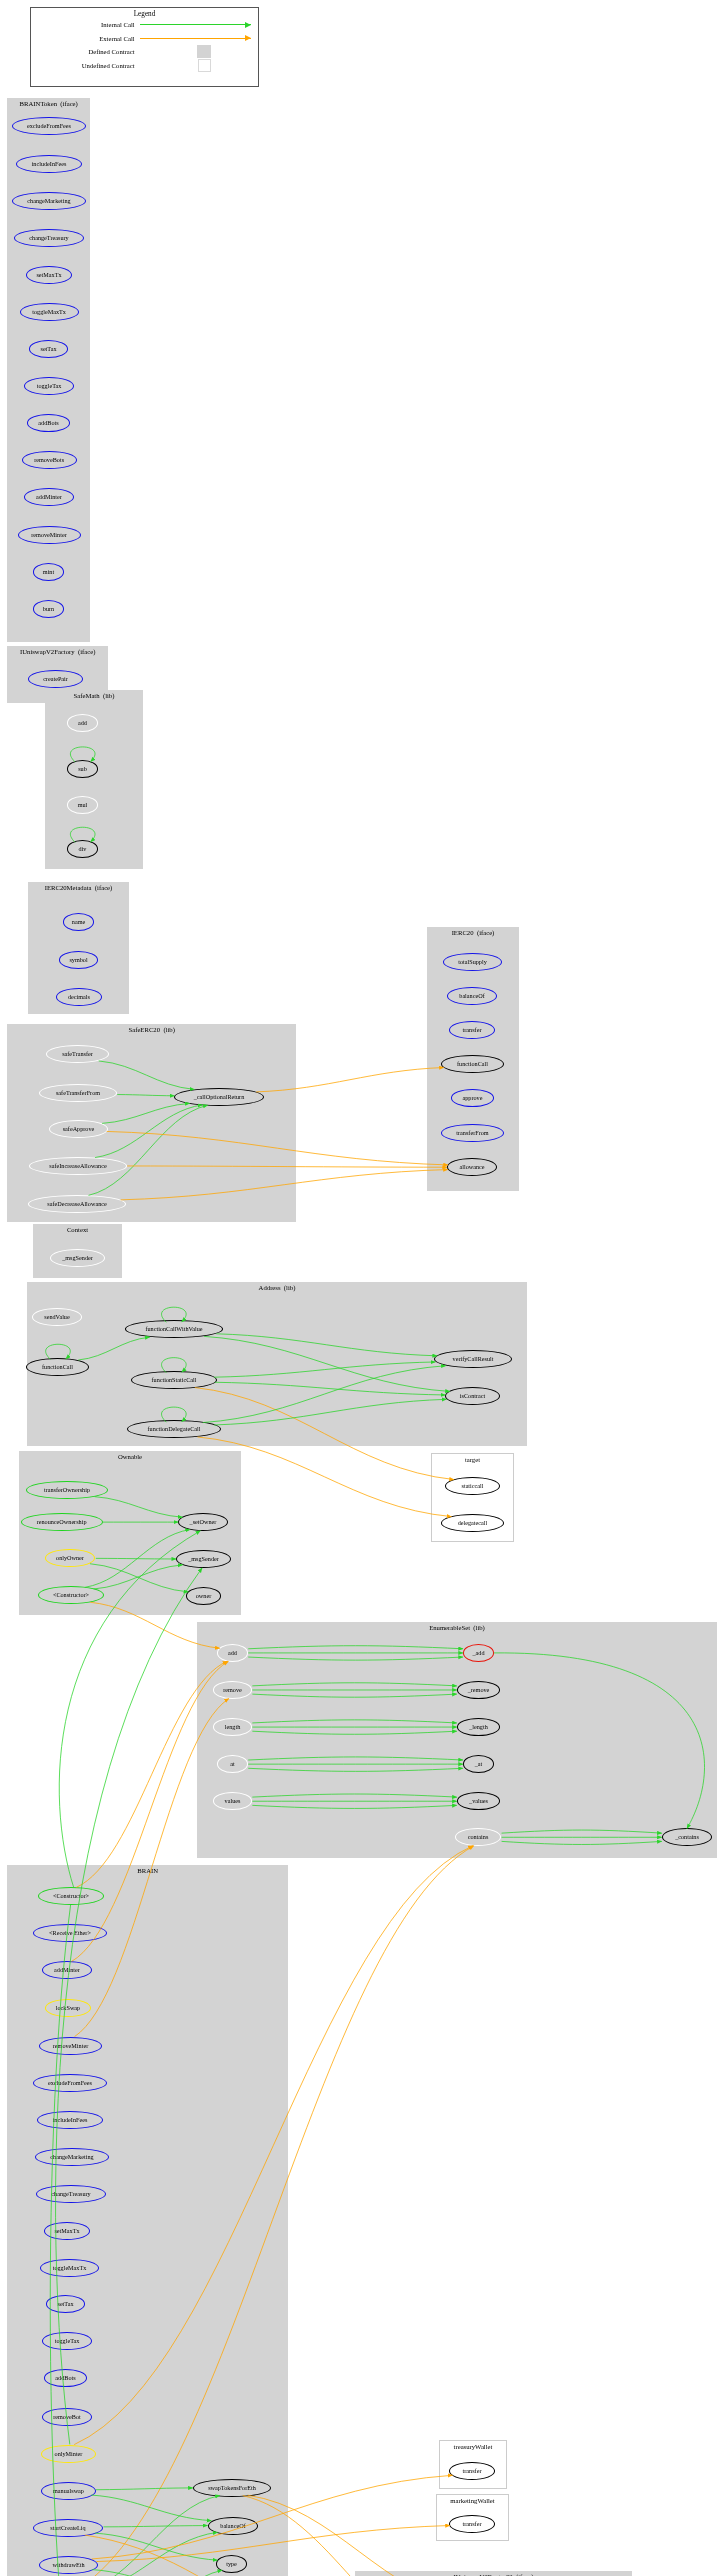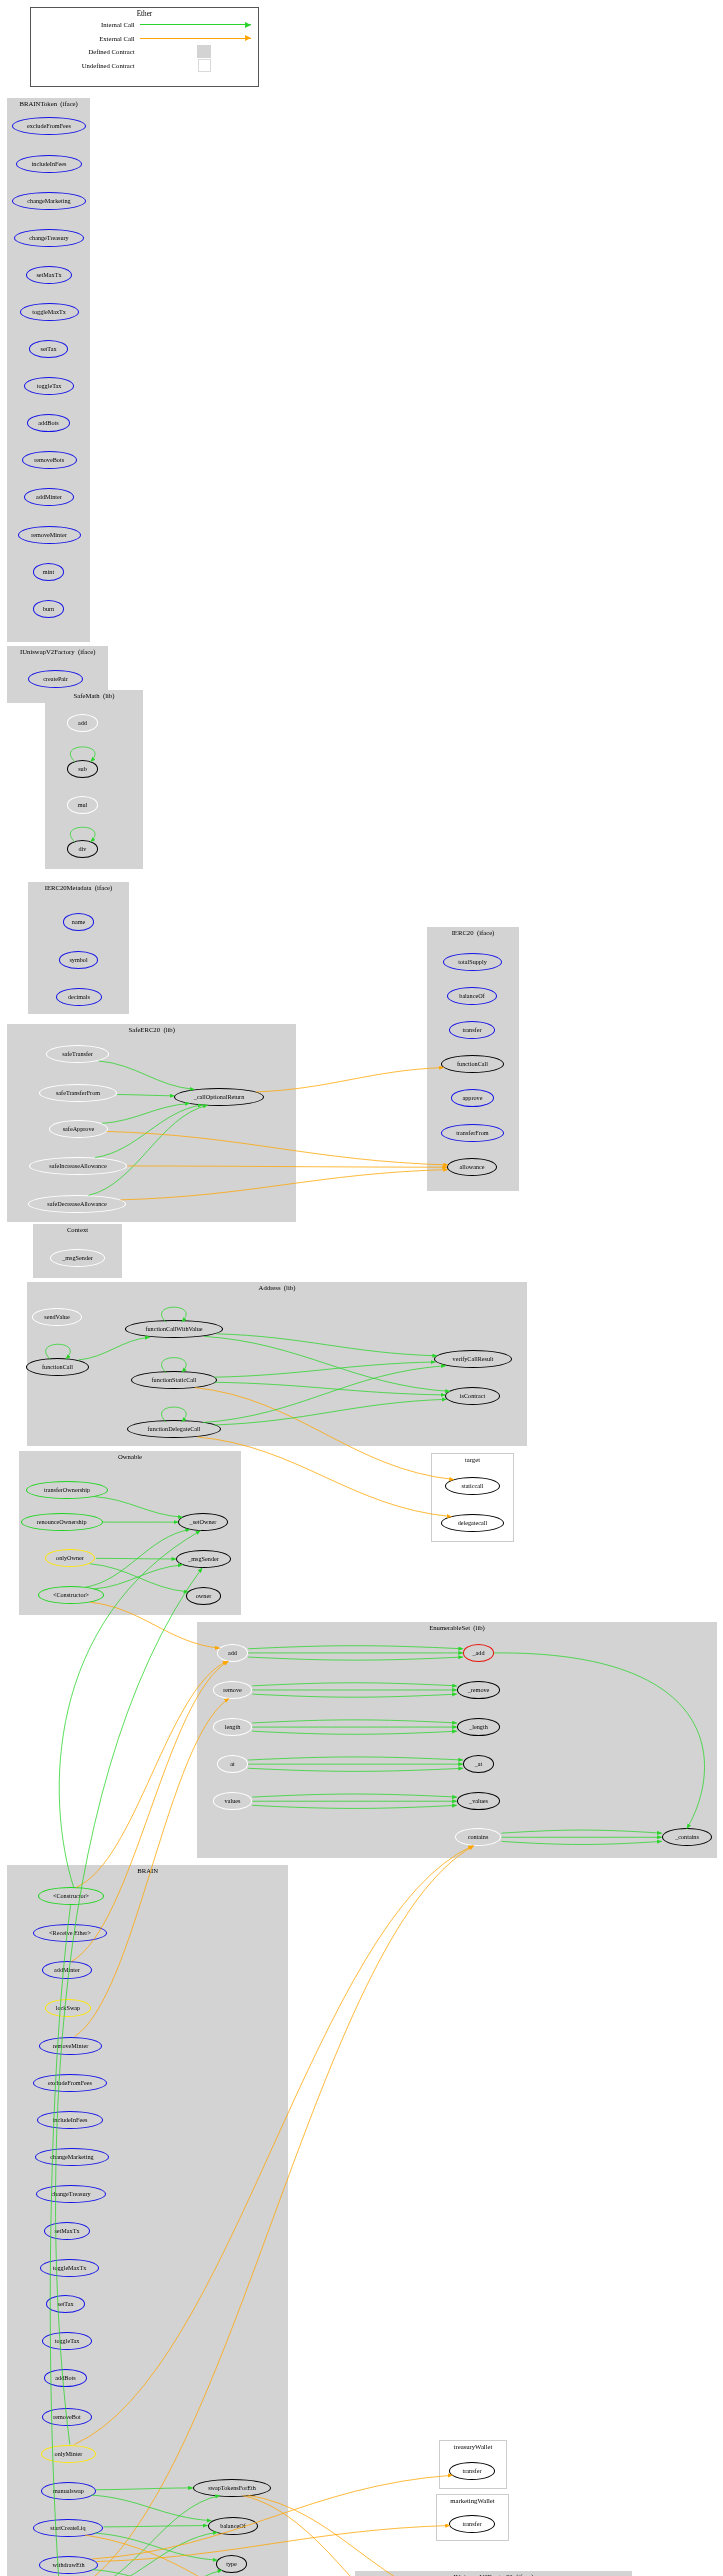--- a/index.html
+++ b/index.html
@@ -23,21 +23,21 @@
   .arrow-line:after{content:"";position:absolute;right:-0.5px;top:-2.6px;border-left:6.2px solid;
                     border-top:3.1px solid transparent;border-bottom:3.1px solid transparent;border-left-color:inherit;}
   .sq{margin-left:auto;margin-right:40px;}
 </style>
 </head>
 <body>
 
 <div id="diagram">
 
   <div class="legend">
-    <div class="legend-title">Ether</div>
+    <div class="legend-title">Legend</div>
     <div class="legend-row">
       <span class="legend-label">Internal Call</span>
       <span class="legend-sample">
         <span class="arrow-line" style="background:#2bd42b;border-left-color:#2bd42b;color:#2bd42b;"></span>
       </span>
     </div>
     <div class="legend-row">
       <span class="legend-label">External Call</span>
       <span class="legend-sample">
         <span class="arrow-line" style="background:#ffa500;border-left-color:#ffa500;color:#ffa500;"></span>

